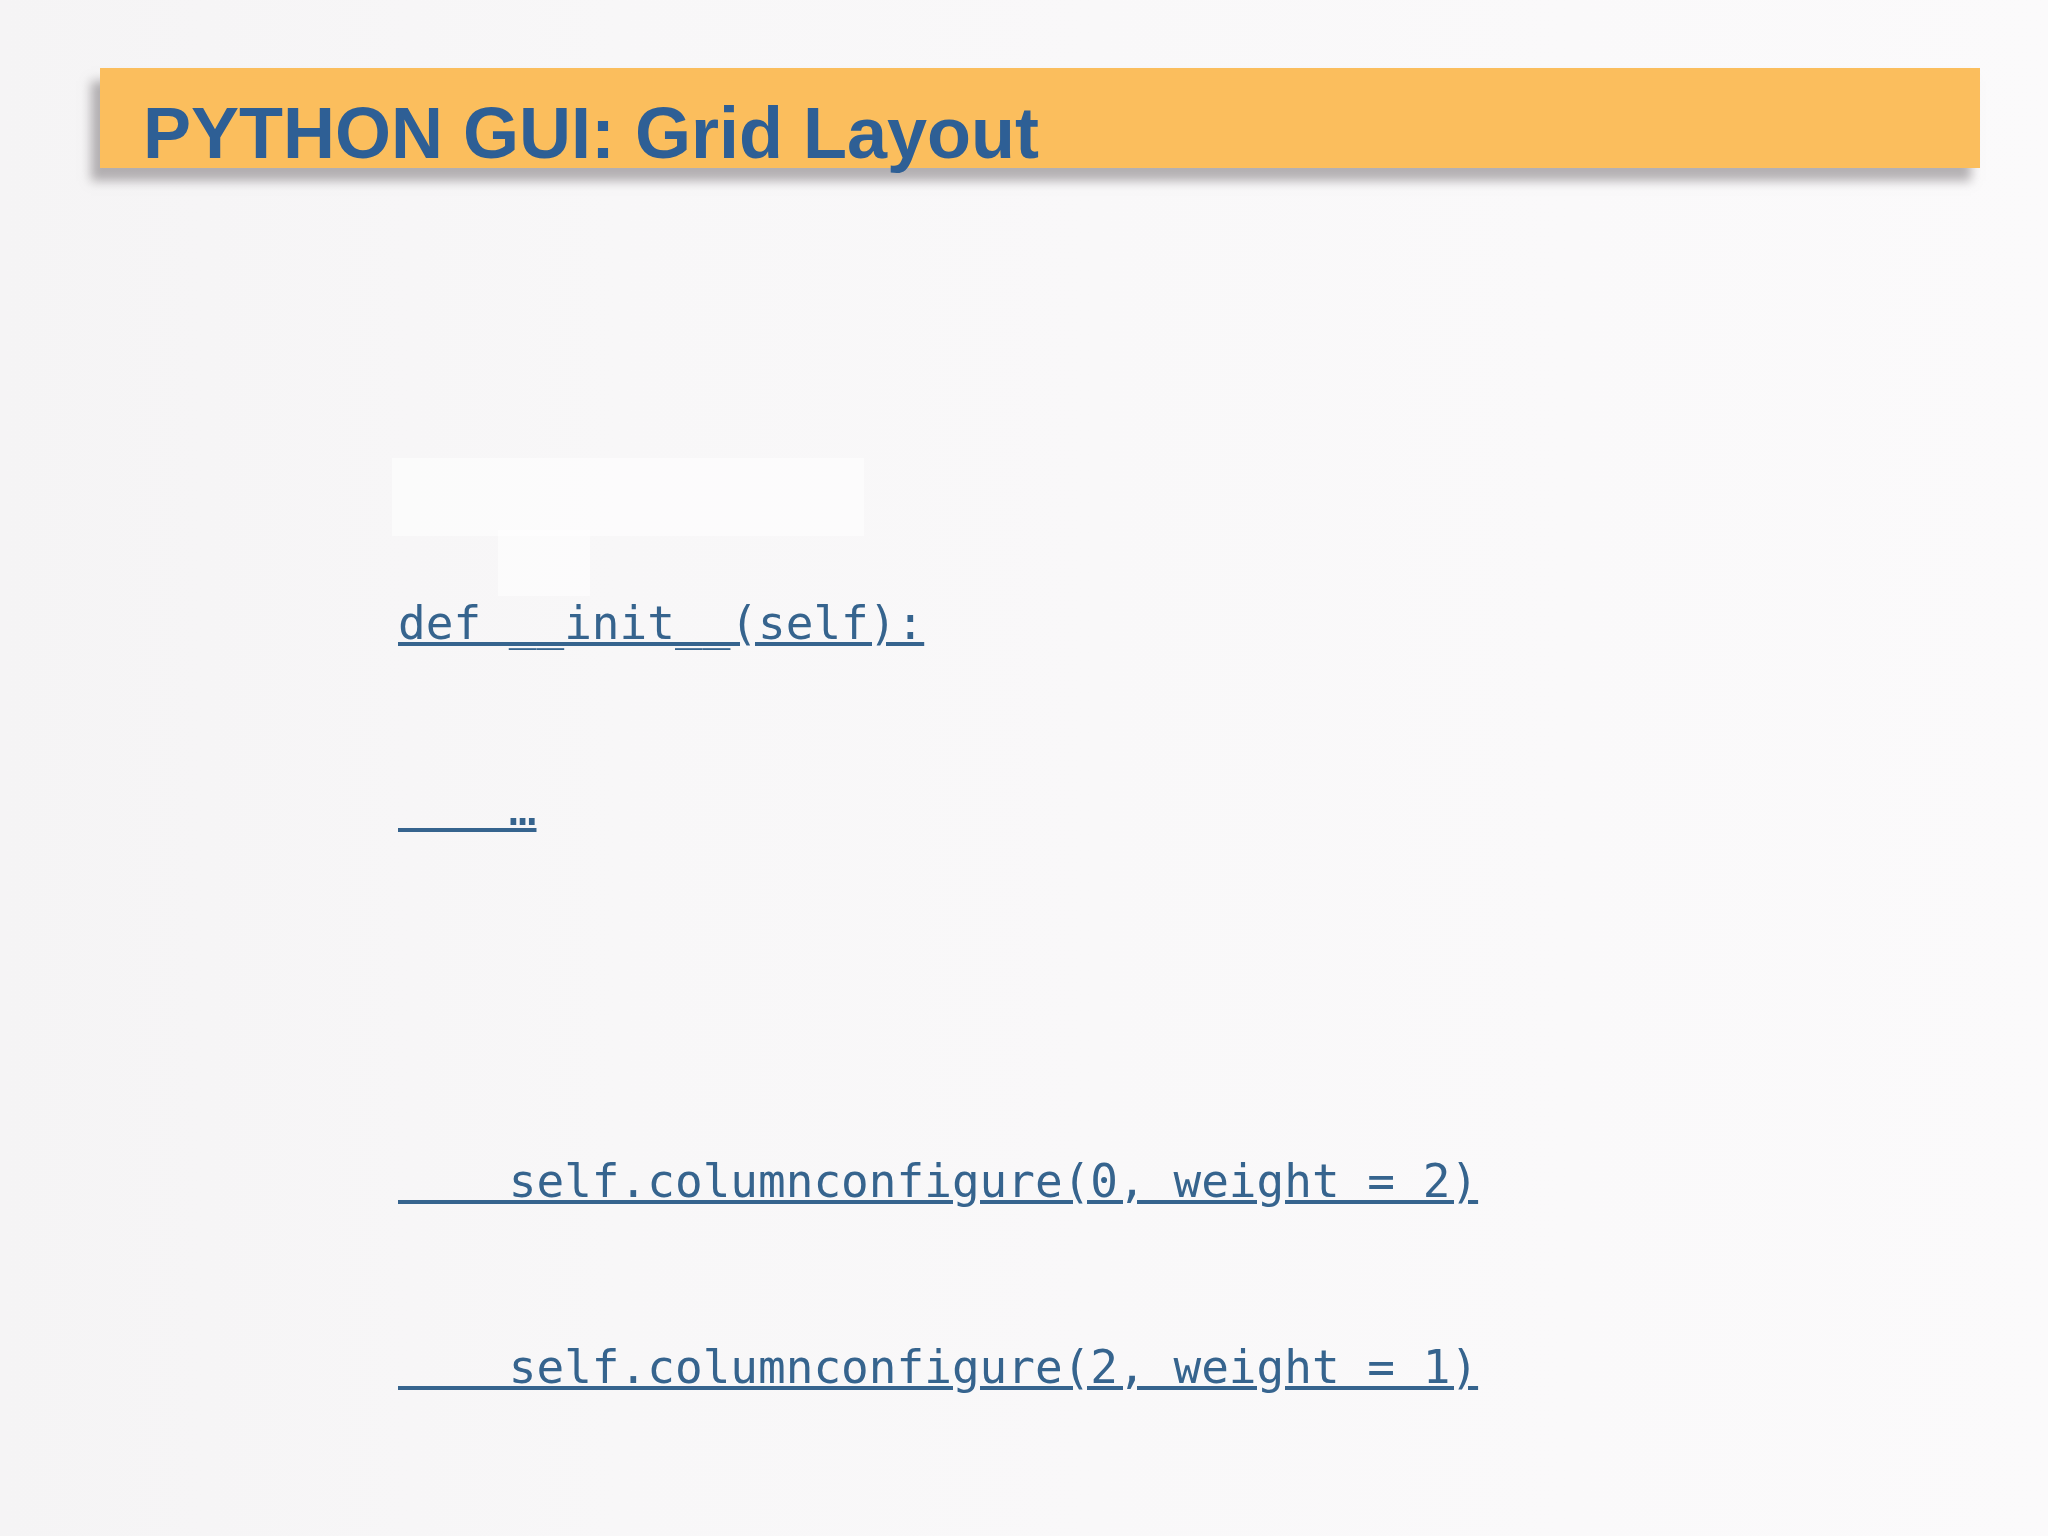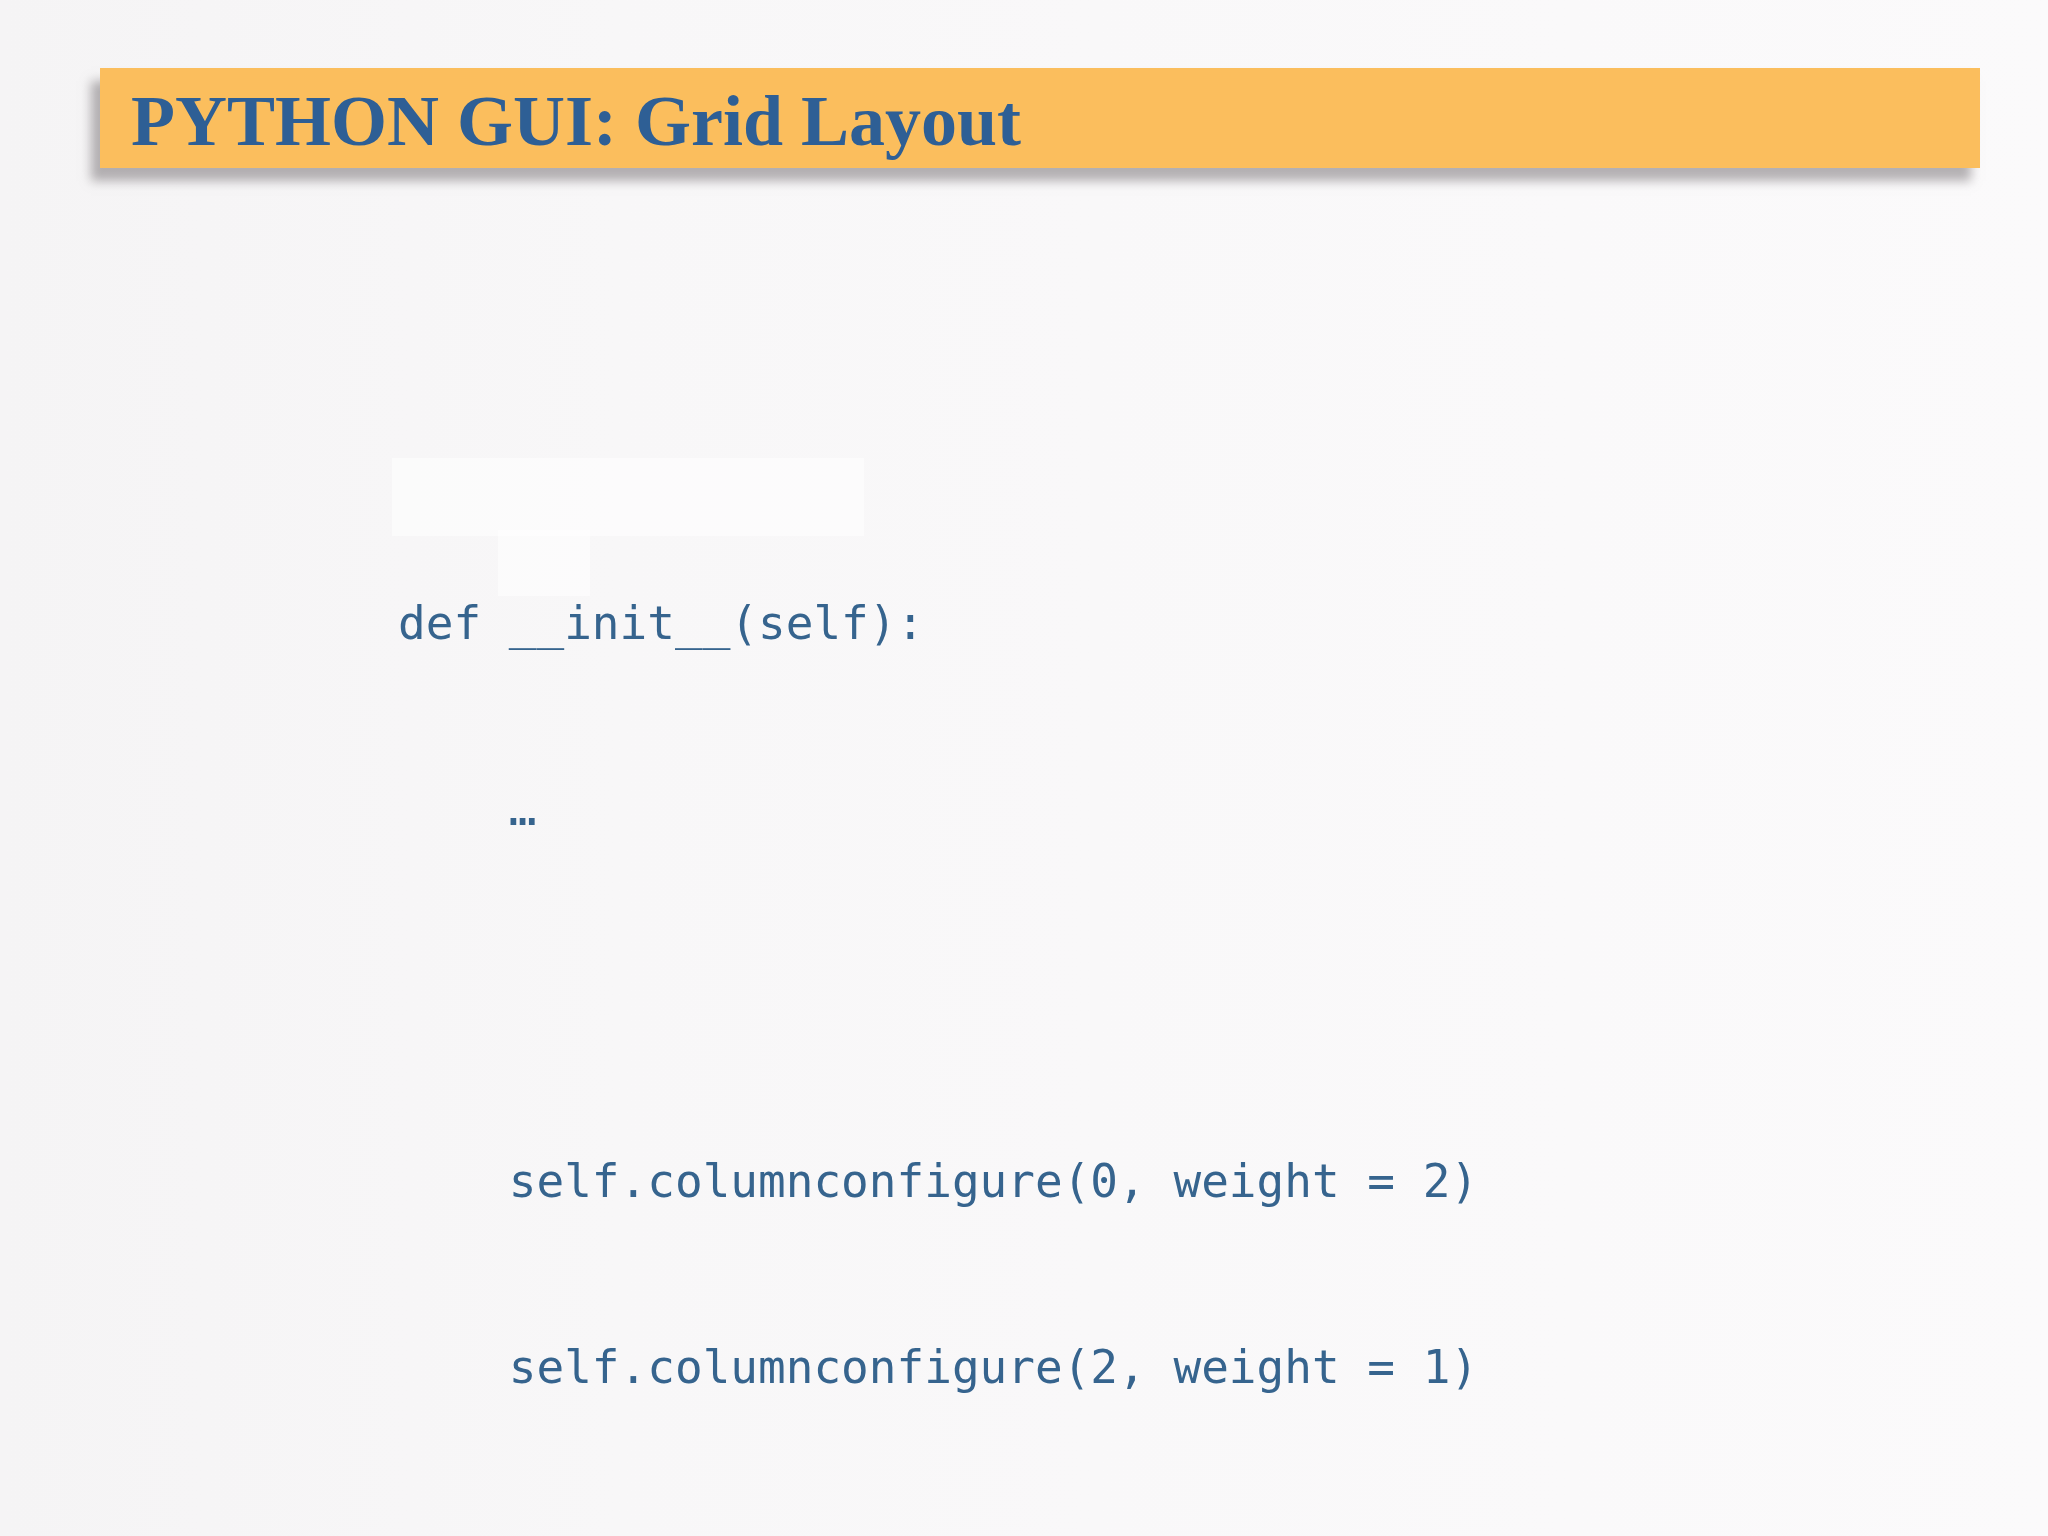--- a/index.html
+++ b/index.html
@@ -18,23 +18,23 @@
   .banner {
     position: absolute;
     left: 100px;
     top: 68px;
     width: 1880px;
     height: 100px;
     background: #fbbe5d;
     box-shadow: -9px 13px 10px rgba(122, 117, 120, 0.55);
   }
   .banner h1 {
-    margin: 4px;
+    margin: 16px;
     padding-left: 27px;
-    font-family: Liberation Serif, serif;
+    font-family: Liberation Sans, sans-serif;
     font-weight: 700;
     font-size: 72px;
     line-height: 98px;
     color: #2e5f95;
     white-space: nowrap;
   }
   .hl {
     position: absolute;
     background: rgba(255, 255, 255, 0.55);
   }
@@ -55,20 +55,21 @@
     left: 398px;
     top: 468px;
     font-family: "DejaVu Sans Mono", "Liberation Mono", monospace;
     font-size: 46px;
     line-height: 62px;
     color: #36648e;
     white-space: pre;
   }
   .code-line {
     height: 62px;
+    text-decoration: underline;
   }
 </style>
 </head>
 <body>
 
 <div class="slide">
 
   <header class="banner">
     <h1>PYTHON GUI: Grid Layout</h1>
   </header>

